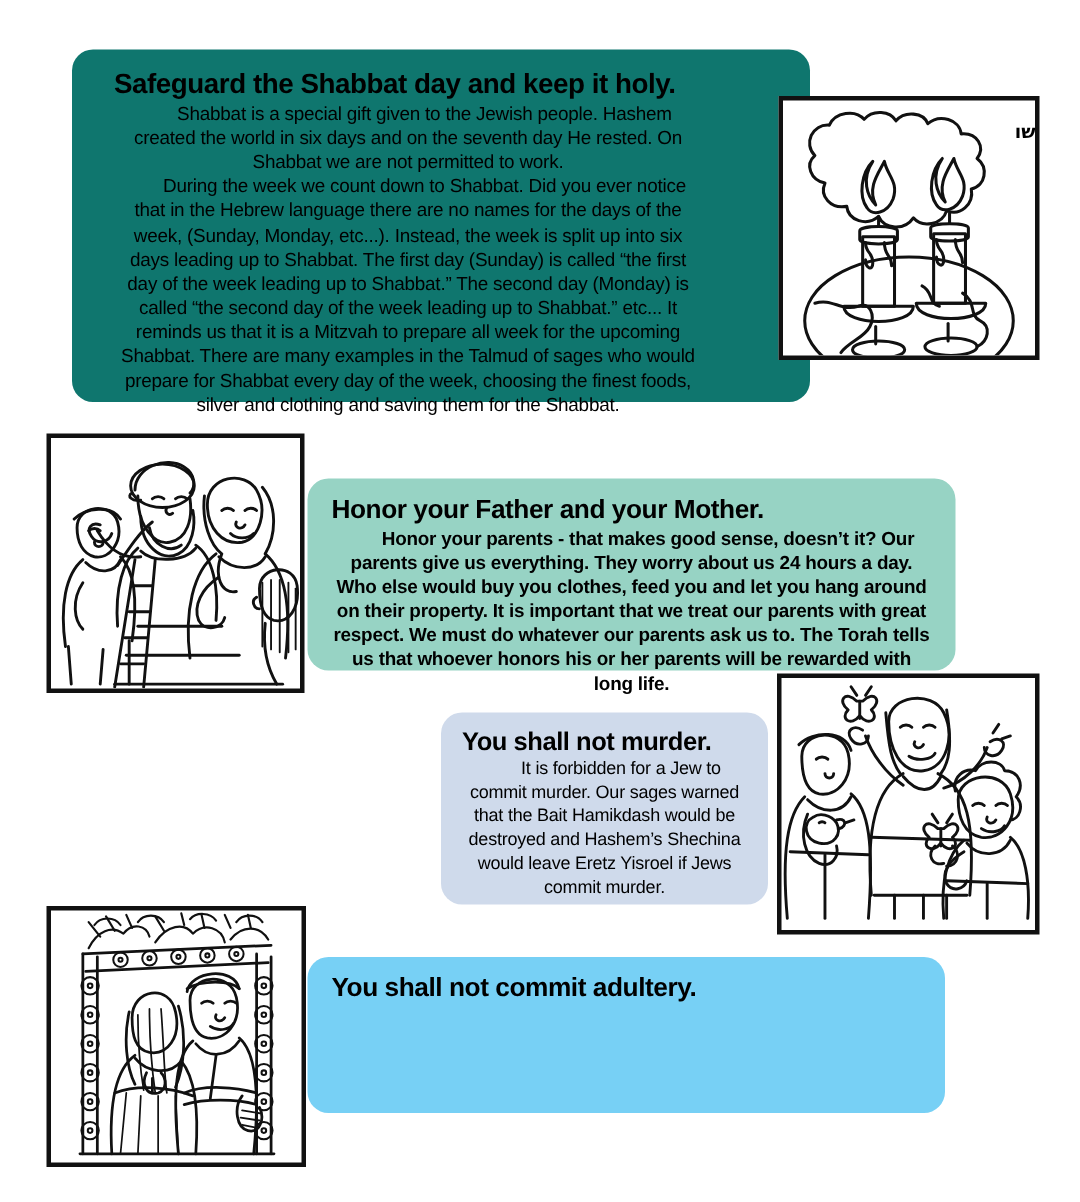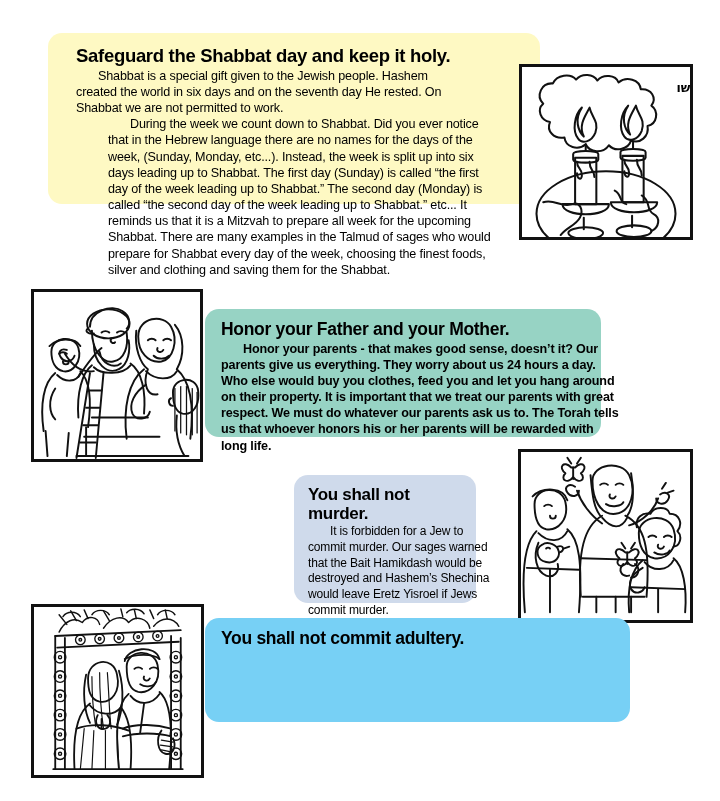--- a/index.html
+++ b/index.html
@@ -33,56 +33,56 @@
     line-height: 1.12;
     letter-spacing: -0.3px;
     margin: 0 0 1px 0;
   }
   .panel .pbody {
     font-size: 12.6px;
     line-height: 1.285;
     letter-spacing: -0.15px;
     margin: 0;
     text-indent: 22px;
-    text-align: left;
+    text-align: center;
   }
 
   
   #panel-shabbat {
     left: 48px; top: 33px;
-    width: 492px; height: 171px;
-    background: #fef9c3;
+    width: 492px; height: 235px;
+    background: #0f766e;
     padding: 13px 20px 10px 28px;
   }
   #panel-shabbat .ptitle { font-size: 18.5px; }
   #panel-shabbat .pbody { width: 392px; }
-  #panel-shabbat .pbody + .pbody { margin-top: 0px; margin-left: 32px; }
+  #panel-shabbat .pbody + .pbody { margin-top: 0px; }
 
   
   #panel-honor {
-    left: 205px; top: 309px;
-    width: 396px; height: 128px;
+    left: 205px; top: 319px;
+    width: 432px; height: 128px;
     background: #97d3c4;
     padding: 11px 16px 8px 16px;
   }
   #panel-honor .pbody { width: 400px; font-weight: bold; }
 
   
   #panel-murder {
     left: 294px; top: 475px;
-    width: 182px; height: 128px;
+    width: 218px; height: 128px;
     background: #cfdaeb;
     padding: 10px 27px 8px 14px;
   }
   #panel-murder .ptitle { font-size: 17px; }
   #panel-murder .pbody { width: 190px; font-size: 12px; line-height: 1.31; }
 
   
   #panel-adultery {
-    left: 205px; top: 618px;
+    left: 205px; top: 638px;
     width: 425px; height: 104px;
     background: #77d0f5;
     padding: 11px 16px 8px 16px;
   }
   #panel-adultery .pbody { width: 398px; }
 
   
   .illus {
     position: absolute;
     background: #ffffff;

